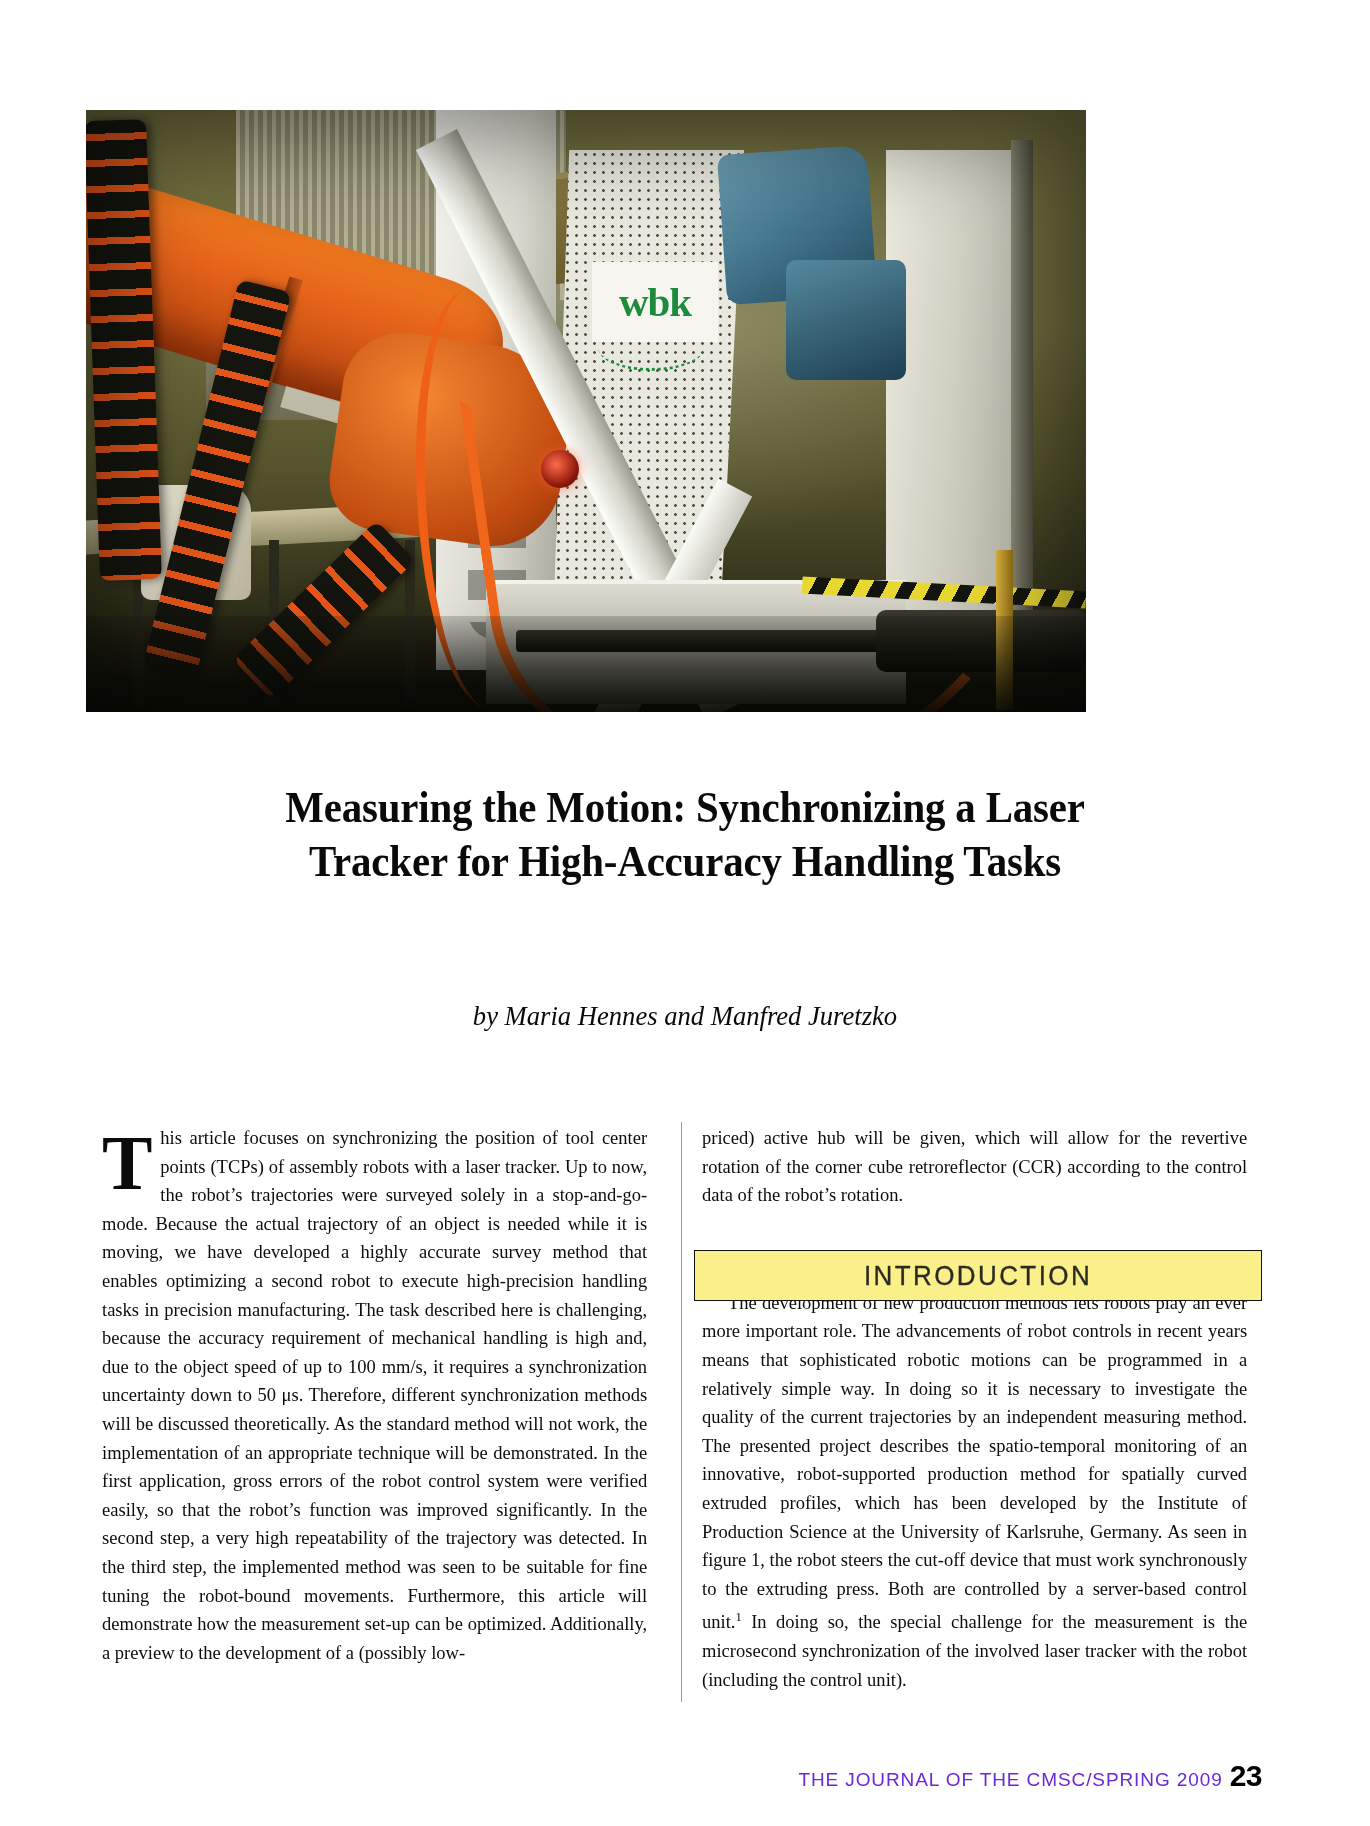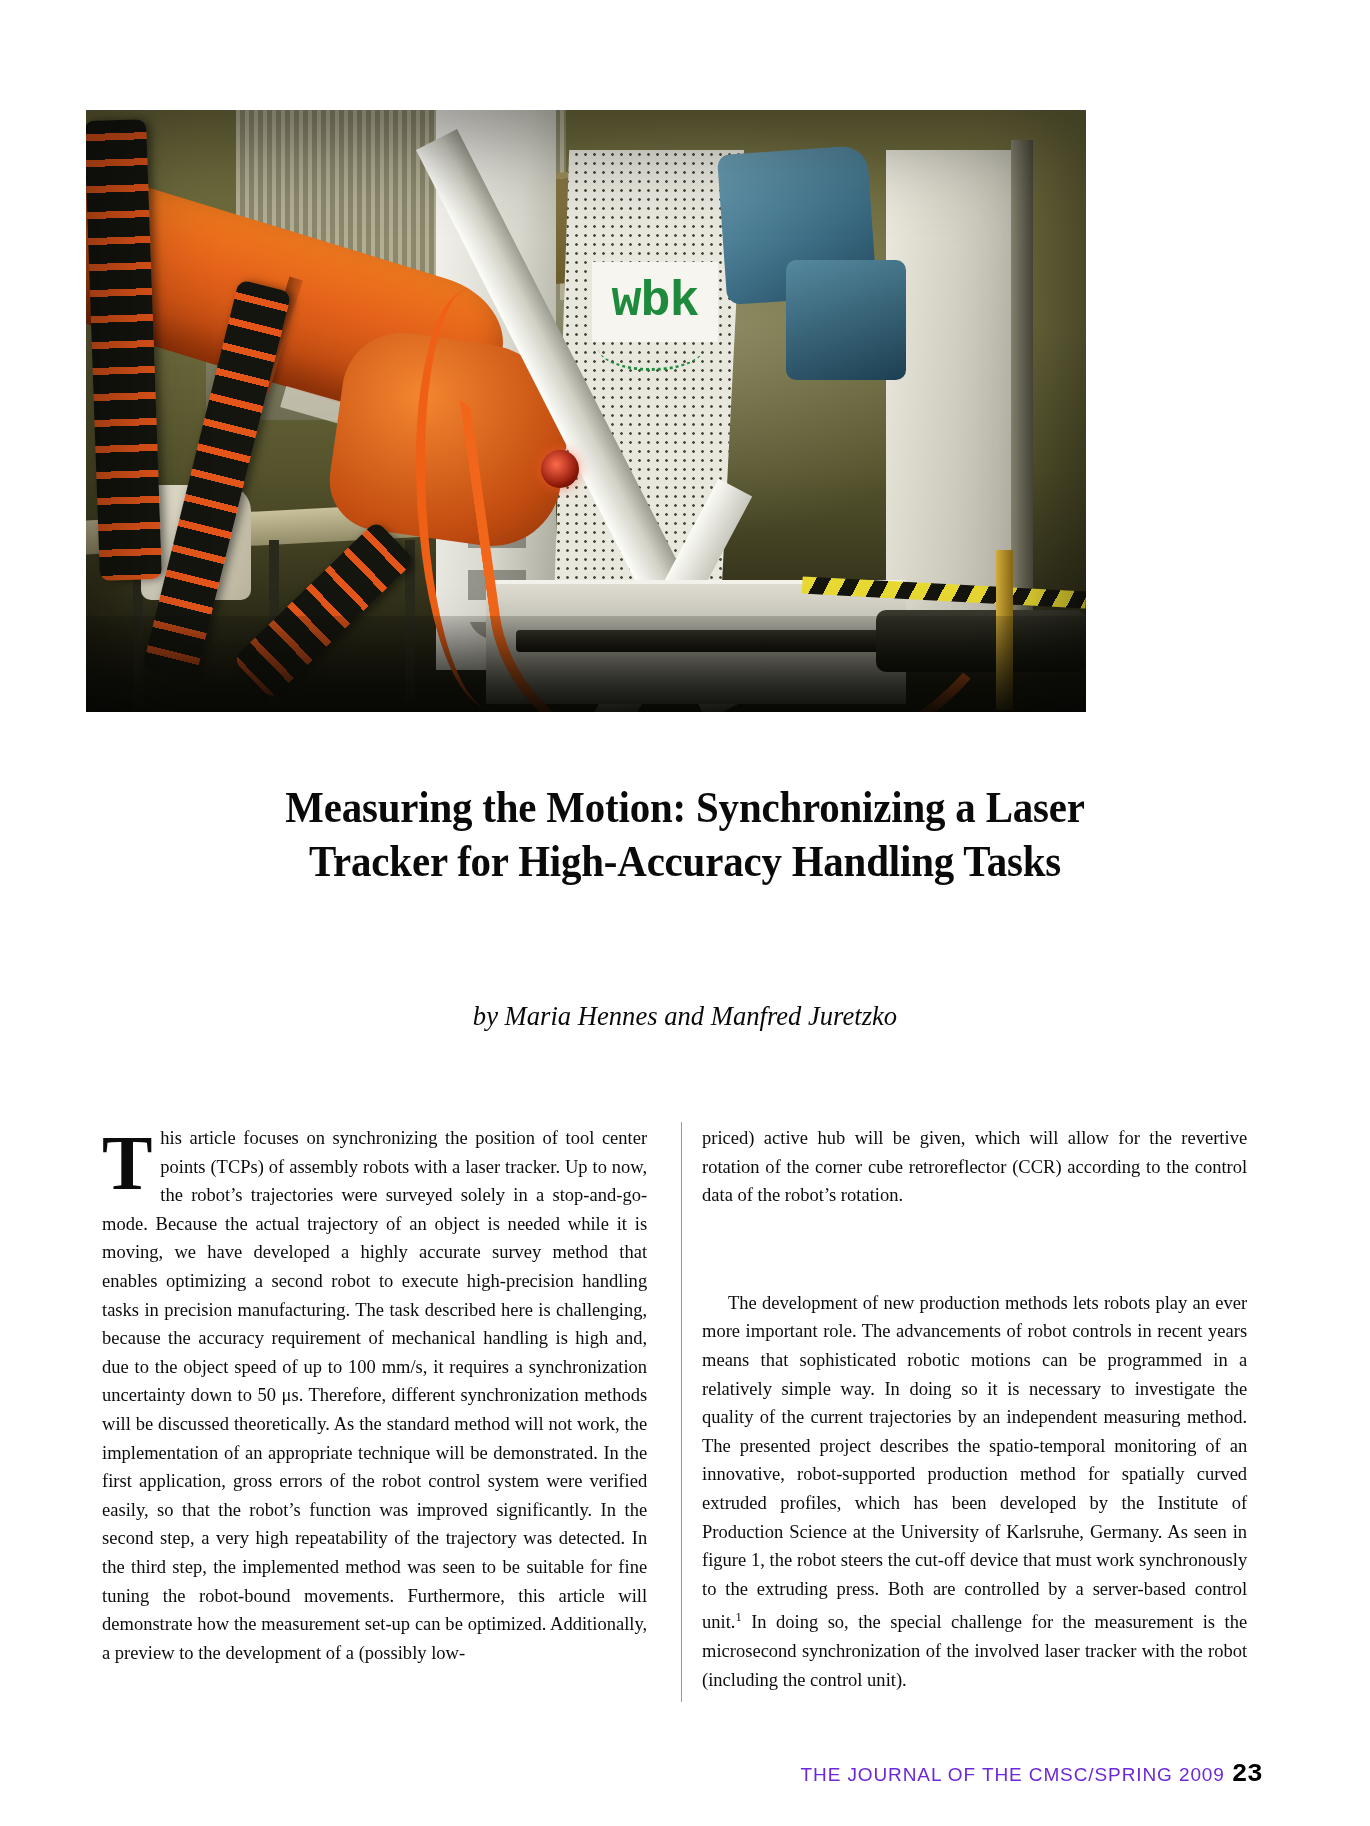--- a/index.html
+++ b/index.html
@@ -170,23 +170,23 @@
     background-size: 9px 9px;
     clip-path: polygon(8% 0%, 100% 0%, 88% 100%, 0% 100%);
   }
   .wbk-plate {
     position: absolute;
     left: 506px; top: 152px; width: 126px; height: 80px;
     background: #f6f5ef;
     display: flex; align-items: center; justify-content: center;
   }
   .wbk-text {
-    font-family: Liberation Mono, monospace;
+    font-family: Liberation Serif, serif;
     font-weight: 700;
-    font-size: 50px;
+    font-size: 41px;
     color: #1e8a3c;
     letter-spacing: -1px;
     line-height: 1;
   }
   .wbk-arc {
     position: absolute;
     left: 512px; top: 214px; width: 106px; height: 44px;
     border-bottom: 3px dotted #1e8a3c;
     border-radius: 50%;
   }
@@ -393,22 +393,22 @@
   }
   .footer-journal {
     font-family: "Liberation Sans", "DejaVu Sans", sans-serif;
     font-size: 19px;
     letter-spacing: 0.9px;
     color: #6d28d9;
     font-weight: 300;
     text-transform: uppercase;
   }
   .footer-pagenum {
-    font-family: Liberation Mono, monospace;
-    font-size: 26px;
+    font-family: Liberation Sans, sans-serif;
+    font-size: 30px;
     font-weight: 700;
     color: #000000;
     margin-left: 7px;
     letter-spacing: -0.5px;
   }
 </style>
 </head>
 <body>
 
 <div class="page">
@@ -478,18 +478,21 @@
   <div class="col col-left">
     <p class="dropcap-para">This article focuses on synchronizing the position of tool center points (TCPs) of assembly robots with a laser tracker. Up to now, the robot’s trajectories were surveyed solely in a stop-and-go-mode. Because the actual trajectory of an object is needed while it is moving, we have developed a highly accurate survey method that enables optimizing a second robot to execute high-precision handling tasks in precision manufacturing. The task described here is challenging, because the accuracy requirement of mechanical handling is high and, due to the object speed of up to 100 mm/s, it requires a synchronization uncertainty down to 50 μs. Therefore, different synchronization methods will be discussed theoretically. As the standard method will not work, the implementation of an appropriate technique will be demonstrated. In the first application, gross errors of the robot control system were verified easily, so that the robot’s function was improved significantly. In the second step, a very high repeatability of the trajectory was detected. In the third step, the implemented method was seen to be suitable for fine tuning the robot-bound movements. Furthermore, this article will demonstrate how the measurement set-up can be optimized. Additionally, a preview to the development of a (possibly low-</p>
   </div>
 
   <div class="col col-right">
     <p>priced) active hub will be given, which will allow for the revertive rotation of the corner cube retroreflector (CCR) according to the control data of the robot’s rotation.</p>
     <div style="height:79px"></div>
     <p style="text-indent:1.4em"><span>The development of new production methods lets robots play an ever more important role. The advancements of robot controls in recent years means that sophisticated robotic motions can be programmed in a relatively simple way. In doing so it is necessary to investigate the quality of the current trajectories by an independent measuring method. The presented project describes the spatio-temporal monitoring of an innovative, robot-supported production method for spatially curved extruded profiles, which has been developed by the Institute of Production Science at the University of Karlsruhe, Germany. As seen in figure 1, the robot steers the cut-off device that must work synchronously to the extruding press. Both are controlled by a server-based control unit.</span><sup class="footnote-ref">1</sup><span> In doing so, the special challenge for the measurement is the microsecond synchronization of the involved laser tracker with the robot (including the control unit).</span></p>
   </div>
 
+  <div class="section-box">
+    <span class="section-box-title">INTRODUCTION</span>
+  </div>
 
   <div class="page-footer">
     <span class="footer-journal">THE JOURNAL OF THE CMSC/SPRING 2009</span><span class="footer-pagenum">23</span>
   </div>
 
 </div>
 
 </body></html>

